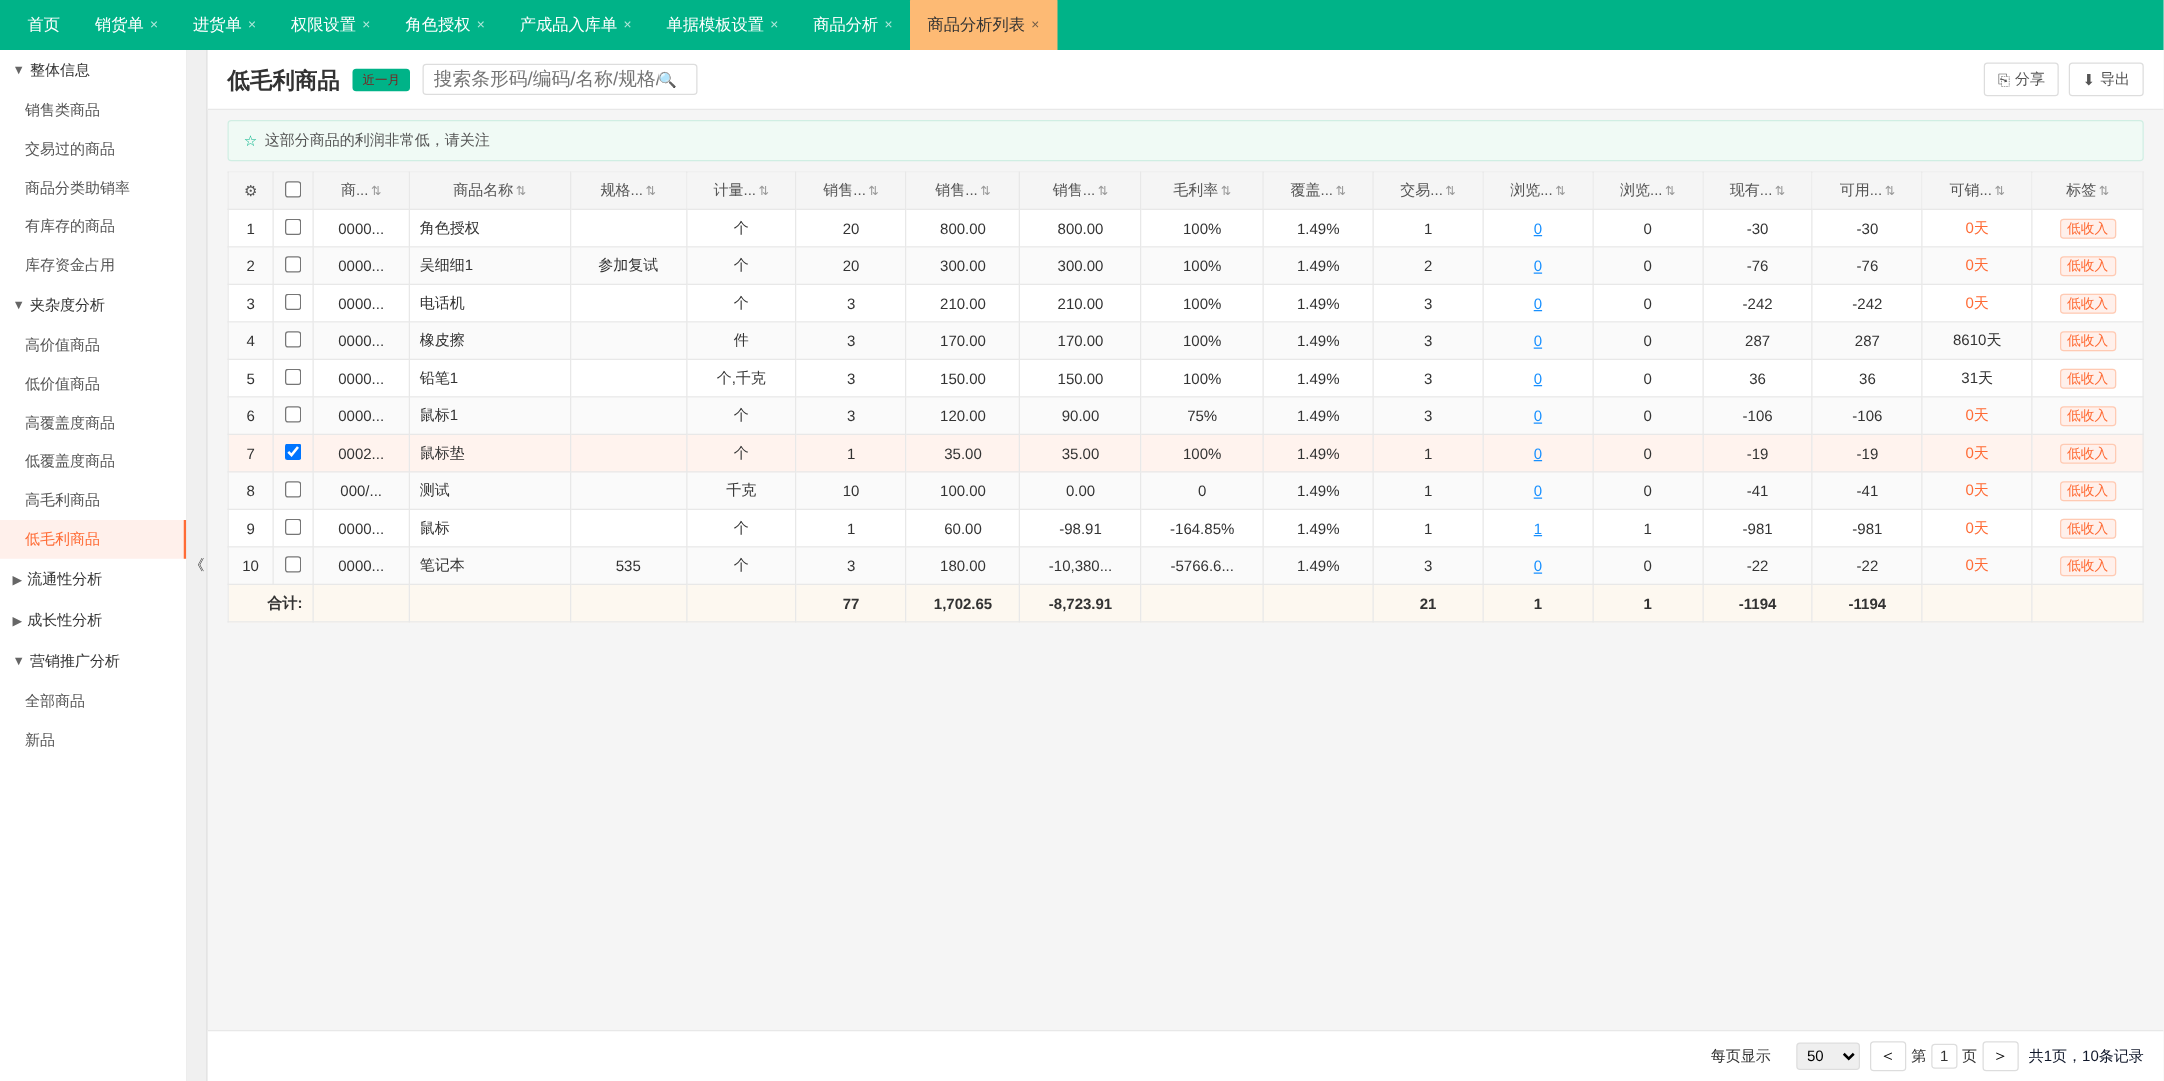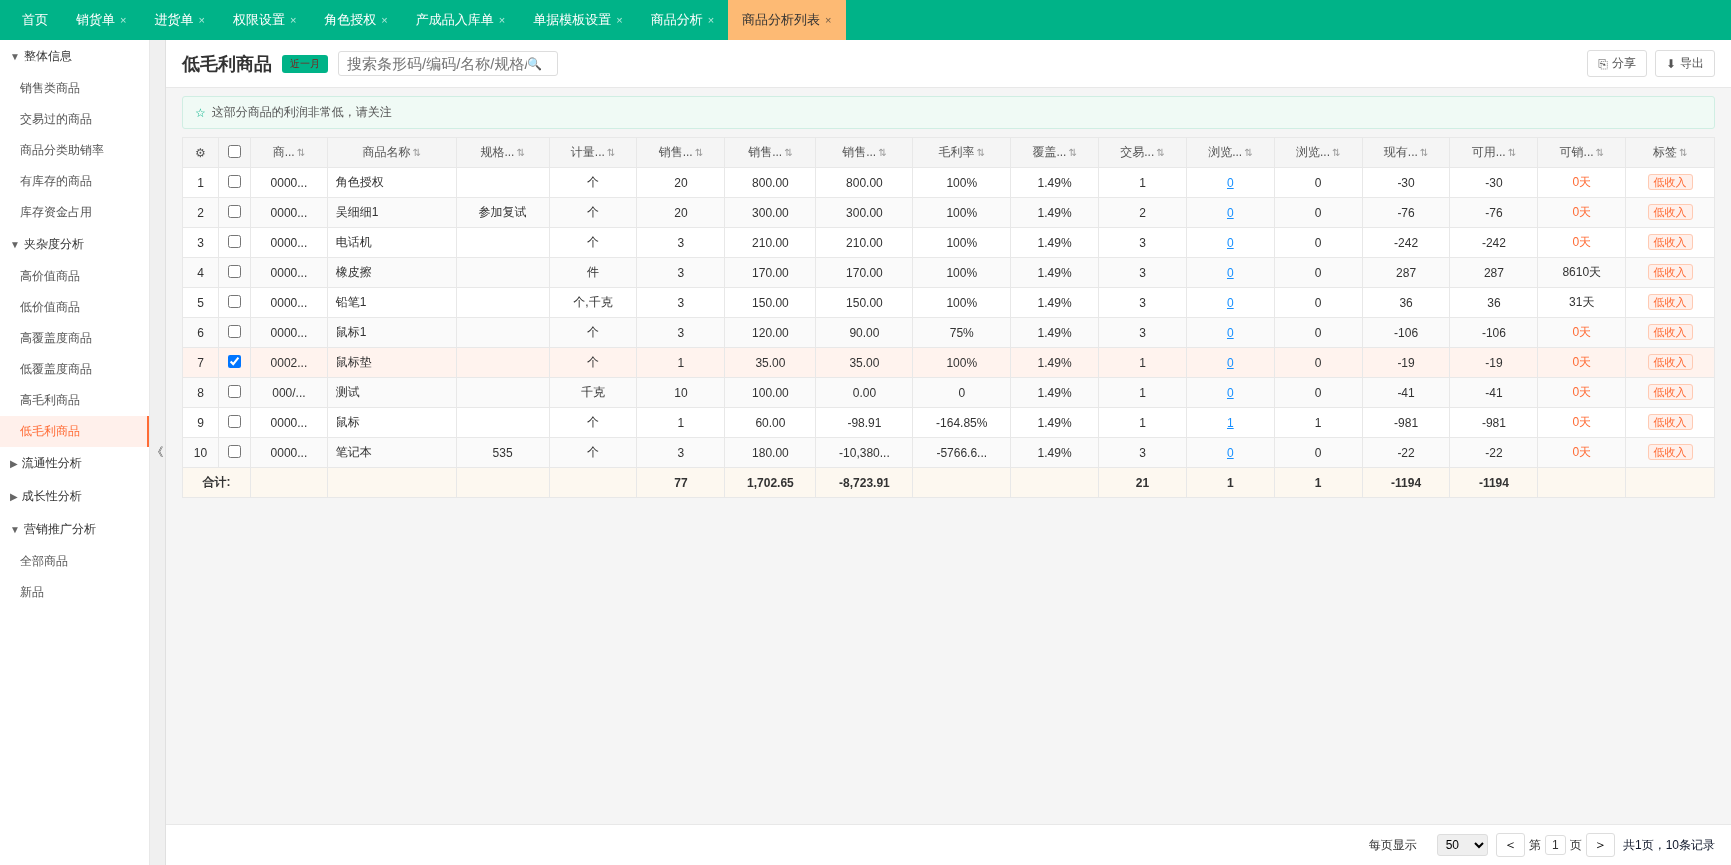--- a/index.html
+++ b/index.html
@@ -384,21 +384,21 @@
       <td style="color:#1890ff;text-decoration:underline;cursor:pointer">0</td>
       <td>0</td>
       <td>-22</td>
       <td>-22</td>
       <td style="color:#ff6b35">0天</td>
       <td><span class="tag-low-revenue-badge">低收入</span></td>
     </tr>
           </tbody>
         <tfoot>
           <tr class="total-table-row">
-            <td colspan="2" style="font-weight:bold;">合计:</td>
+            <td colspan="2" style="text-align:right;font-weight:bold;">合计:</td>
             <td></td>
             <td></td>
             <td></td>
             <td></td>
             <td>77</td>
             <td>1,702.65</td>
             <td>-8,723.91</td>
             <td></td>
             <td></td>
             <td>21</td>

